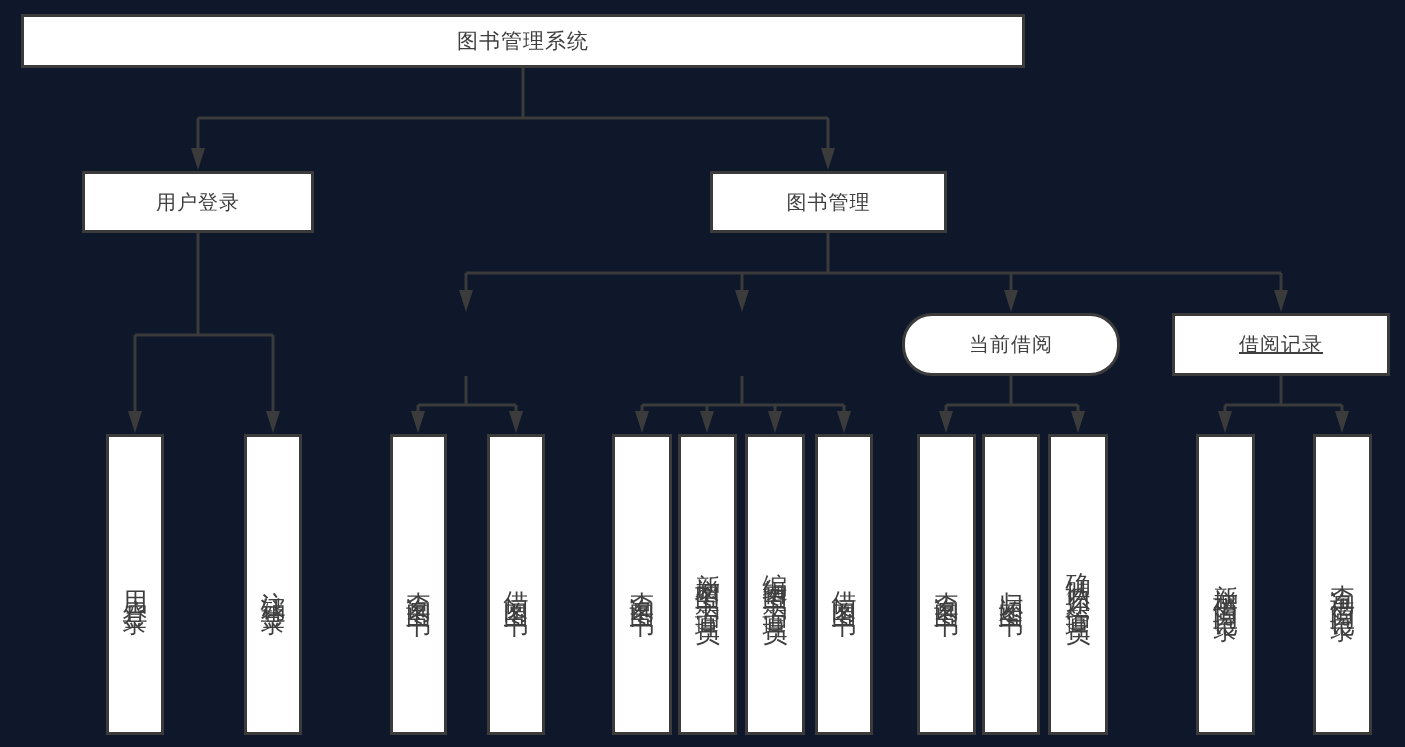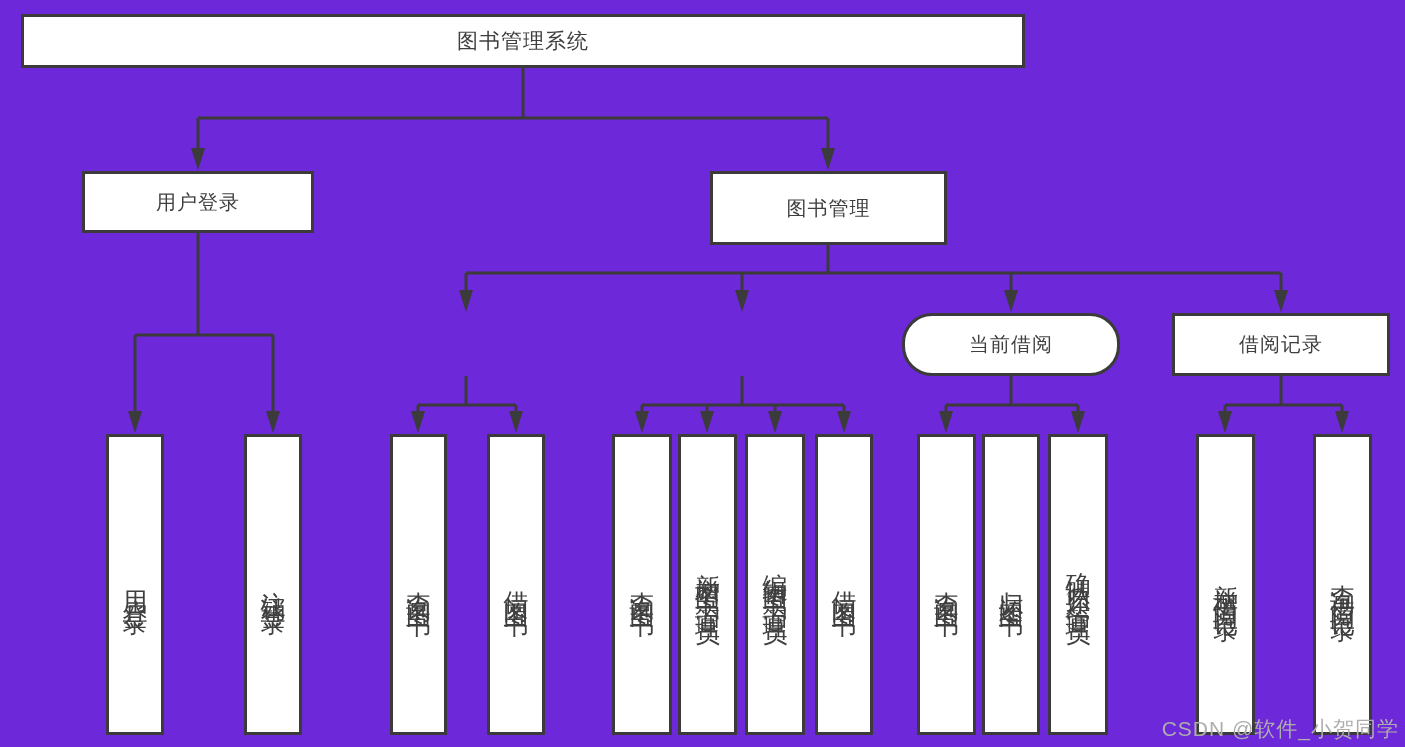--- a/index.html
+++ b/index.html
@@ -1,18 +1,18 @@
 <!DOCTYPE html>
 <html><head>
 <meta charset="utf-8">
 <style>
   html,body{margin:0;padding:0;background:#ffffff;}
   body{font-family:"Liberation Sans","DejaVu Sans",sans-serif;}
   .canvas{
-    position:relative;width:1405px;height:747px;background:#6d28d9;overflow:hidden;
+    position:relative;width:1405px;height:747px;background:#0f172a;overflow:hidden;
   }
   .connectors{position:absolute;left:0;top:0;}
   .node{
     position:absolute;box-sizing:border-box;border:3px solid #3b3b3b;background:#ffffff;
     display:flex;align-items:center;justify-content:center;color:#3f3f3f;
   }
   .node .hlabel{font-size:20px;letter-spacing:1px;white-space:nowrap;}
   .root .hlabel{font-size:21px;}
   .leaf .vlabel{
     writing-mode:vertical-rl;text-orientation:mixed;
@@ -95,28 +95,28 @@
     </g>
   </svg>
 
   <div class="node root" style="left:21px;top:14px;width:1004px;height:54px;">
     <span class="hlabel">图书管理系统</span>
   </div>
 
   <div class="node" style="left:82px;top:171px;width:232px;height:62px;">
     <span class="hlabel">用户登录</span>
   </div>
-  <div class="node" style="left:710px;top:171px;width:237px;height:74px;">
+  <div class="node" style="left:710px;top:171px;width:237px;height:62px;">
     <span class="hlabel">图书管理</span>
   </div>
 
   <div class="node" style="left:902px;top:313px;width:218px;height:63px;border-radius:30px;">
     <span class="hlabel">当前借阅</span>
   </div>
-  <div class="node" style="left:1172px;top:313px;width:218px;height:63px;">
+  <div class="node" style="left:1172px;top:313px;width:218px;height:63px;text-decoration:underline;">
     <span class="hlabel">借阅记录</span>
   </div>
 
   <div class="node leaf" style="left:106px;top:434px;width:58px;height:301px;">
     <span class="vlabel">用户登录</span>
   </div>
   <div class="node leaf" style="left:244px;top:434px;width:58px;height:301px;">
     <span class="vlabel">注销登录</span>
   </div>
 
@@ -150,14 +150,13 @@
     <span class="vlabel">确认归还（管理员）</span>
   </div>
 
   <div class="node leaf" style="left:1196px;top:434px;width:59px;height:301px;">
     <span class="vlabel">新增借阅记录</span>
   </div>
   <div class="node leaf" style="left:1313px;top:434px;width:59px;height:301px;">
     <span class="vlabel">查询借阅记录</span>
   </div>
 
-  <div class="watermark">CSDN @软件_小贺同学</div>
 </div>
 
 </body></html>

